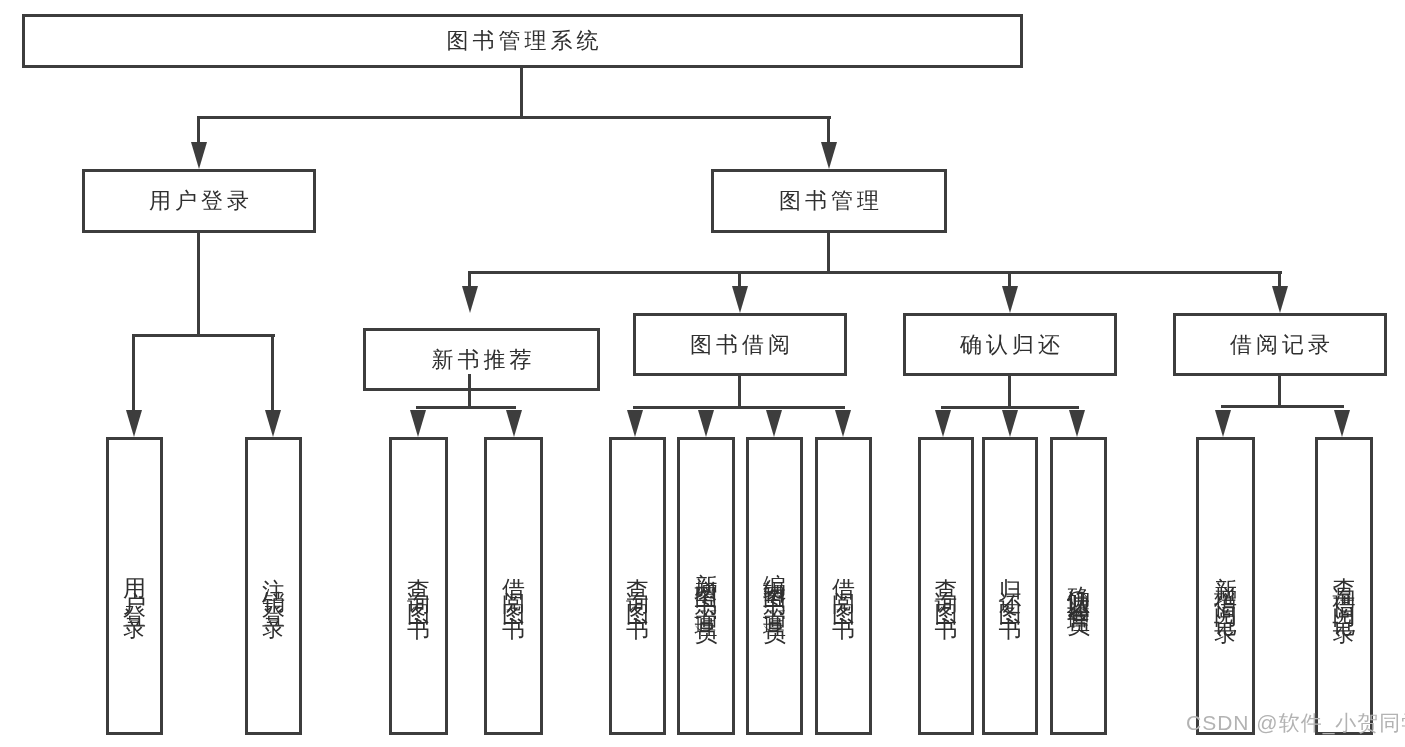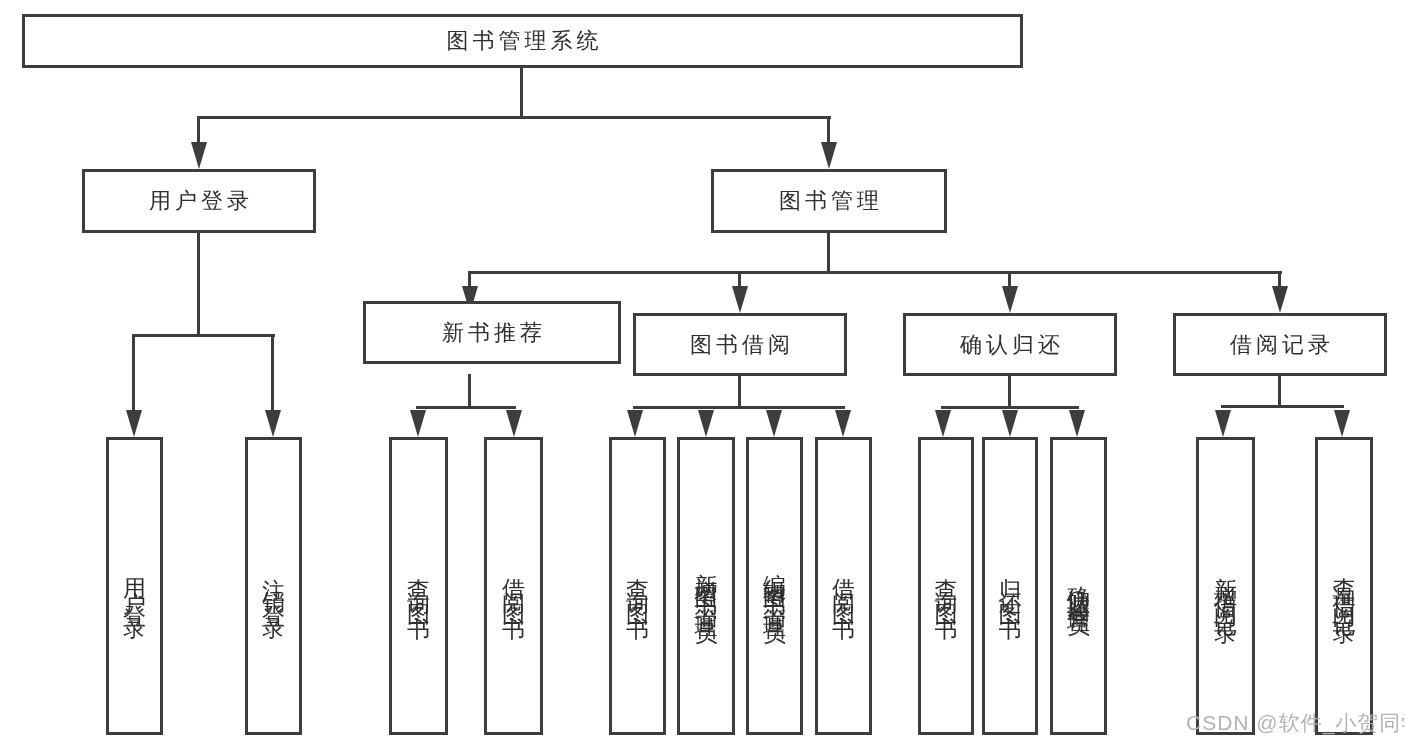--- a/index.html
+++ b/index.html
@@ -96,21 +96,21 @@
   <div class="line" style="left:468px;top:271px;width:814px;height:3px;"></div>
   <div class="line" style="left:468px;top:271px;width:3px;height:17px;"></div>
   <div class="arrow" style="left:462px;top:286px;"></div>
   <div class="line" style="left:738px;top:271px;width:3px;height:17px;"></div>
   <div class="arrow" style="left:732px;top:286px;"></div>
   <div class="line" style="left:1008px;top:271px;width:3px;height:17px;"></div>
   <div class="arrow" style="left:1002px;top:286px;"></div>
   <div class="line" style="left:1278px;top:271px;width:3px;height:17px;"></div>
   <div class="arrow" style="left:1272px;top:286px;"></div>
 
-  <div class="box" style="left:363px;top:301px;width:258px;height:63px;">
+  <div class="box" style="left:363px;top:328px;width:237px;height:63px;">
     <span class="hlabel">新书推荐</span>
   </div>
   <div class="box" style="left:633px;top:313px;width:214px;height:63px;">
     <span class="hlabel">图书借阅</span>
   </div>
   <div class="box" style="left:903px;top:313px;width:214px;height:63px;">
     <span class="hlabel">确认归还</span>
   </div>
   <div class="box" style="left:1173px;top:313px;width:214px;height:63px;">
     <span class="hlabel">借阅记录</span>

